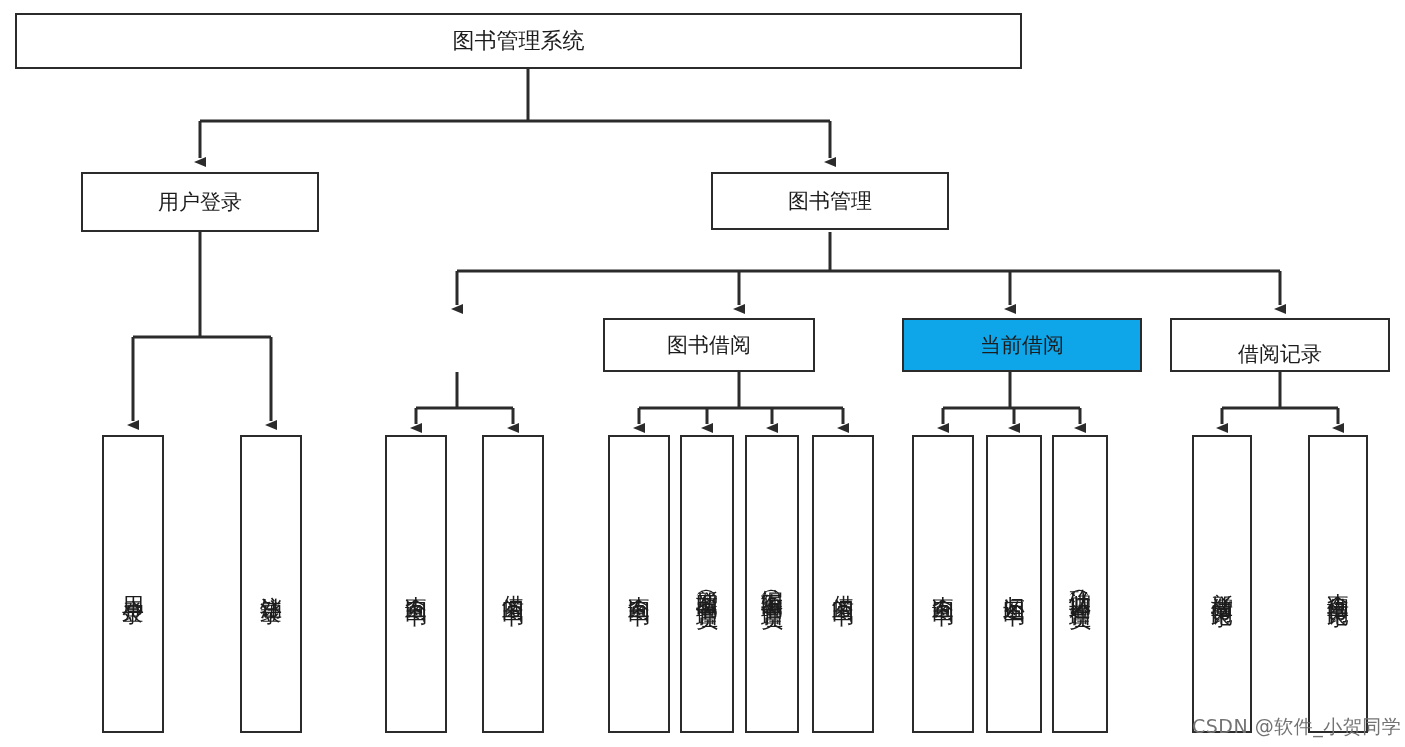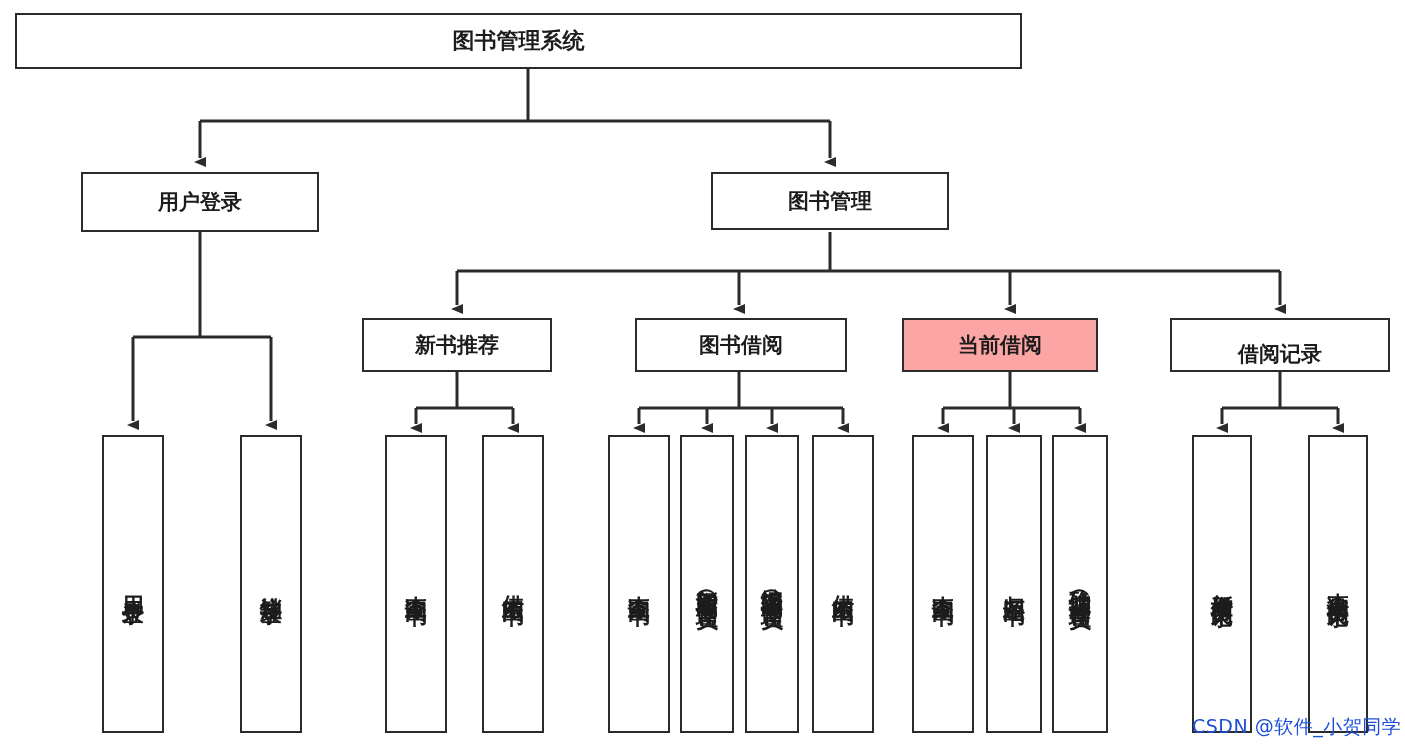--- a/index.html
+++ b/index.html
@@ -30,21 +30,20 @@
   }
   .node {
     position: absolute;
     box-sizing: border-box;
     background: #ffffff;
     border: 2px solid #1d4ed8;
     display: flex;
     align-items: center;
     justify-content: center;
     overflow: hidden;
-    font-weight: bold;
   }
   .node .label {
     color: #1c1c1c;
     text-align: center;
     line-height: 1.18;
     white-space: nowrap;
   }
   .node.horizontal .label {
     font-size: 21px;
   }
@@ -130,27 +129,24 @@
     <span class="label" style="color: rgb(28, 28, 28);">图书管理系统</span>
   </div>
 
   <div class="node horizontal" style="left: 81px; top: 172px; width: 238px; height: 60px; border-color: rgb(43, 43, 43); background: rgb(255, 255, 255);">
     <span class="label" style="color: rgb(28, 28, 28);">用户登录</span>
   </div>
   <div class="node horizontal" style="left: 711px; top: 172px; width: 238px; height: 58px; border-color: rgb(43, 43, 43); background: rgb(255, 255, 255);">
     <span class="label" style="color: rgb(28, 28, 28);">图书管理</span>
   </div>
 
-  <div class="node horizontal" style="left: 362px; top: 318px; width: 190px; height: 54px; border-color: rgb(43, 43, 43); background: rgb(255, 255, 255);">
-    <span class="label" style="color: rgb(28, 28, 28);">新书推荐</span>
-  </div>
-  <div class="node horizontal" style="left: 635px; top: 318px; width: 212px; height: 54px; border-color: rgb(43, 43, 43); background: rgb(255, 255, 255);">
+  <div class="node horizontal" style="left: 603px; top: 318px; width: 212px; height: 54px; border-color: rgb(43, 43, 43); background: rgb(255, 255, 255);">
     <span class="label" style="color: rgb(28, 28, 28);">图书借阅</span>
   </div>
-  <div class="node horizontal" style="left: 902px; top: 318px; width: 196px; height: 54px; border-color: rgb(43, 43, 43); background: #fca5a5;">
+  <div class="node horizontal" style="left: 902px; top: 318px; width: 240px; height: 54px; border-color: rgb(43, 43, 43); background: #0ea5e9;">
     <span class="label" style="color: rgb(28, 28, 28);">当前借阅</span>
   </div>
   <div class="node horizontal" style="left: 1170px; top: 318px; width: 220px; height: 54px; border-color: rgb(43, 43, 43); background: rgb(255, 255, 255);">
     <span class="label" style="color: rgb(28, 28, 28); margin-top: 18px;">借阅记录</span>
   </div>
 
   <div class="node vertical" style="left: 102px; top: 435px; width: 62px; height: 298px; border-color: rgb(43, 43, 43); background: rgb(255, 255, 255);">
     <span class="label" style="color: rgb(28, 28, 28);">用户登录</span>
   </div>
   <div class="node vertical" style="left: 240px; top: 435px; width: 62px; height: 298px; border-color: rgb(43, 43, 43); background: rgb(255, 255, 255);">
@@ -183,14 +179,14 @@
   <div class="node vertical" style="left: 1052px; top: 435px; width: 56px; height: 298px; border-color: rgb(43, 43, 43); background: rgb(255, 255, 255);">
     <span class="label" style="color: rgb(28, 28, 28);">确认归还（管理员）</span>
   </div>
   <div class="node vertical" style="left: 1192px; top: 435px; width: 60px; height: 298px; border-color: rgb(43, 43, 43); background: rgb(255, 255, 255);">
     <span class="label" style="color: rgb(28, 28, 28);">新增借阅记录</span>
   </div>
   <div class="node vertical" style="left: 1308px; top: 435px; width: 60px; height: 298px; border-color: rgb(43, 43, 43); background: rgb(255, 255, 255);">
     <span class="label" style="color: rgb(28, 28, 28);">查询借阅记录</span>
   </div>
 
-  <div class="watermark" style="left: 1192px; top: 714px; color: #1d4ed8;">CSDN @软件_小贺同学</div>
+  <div class="watermark" style="left: 1192px; top: 714px; color: #737373;">CSDN @软件_小贺同学</div>
 </div>
 
 </body></html>

